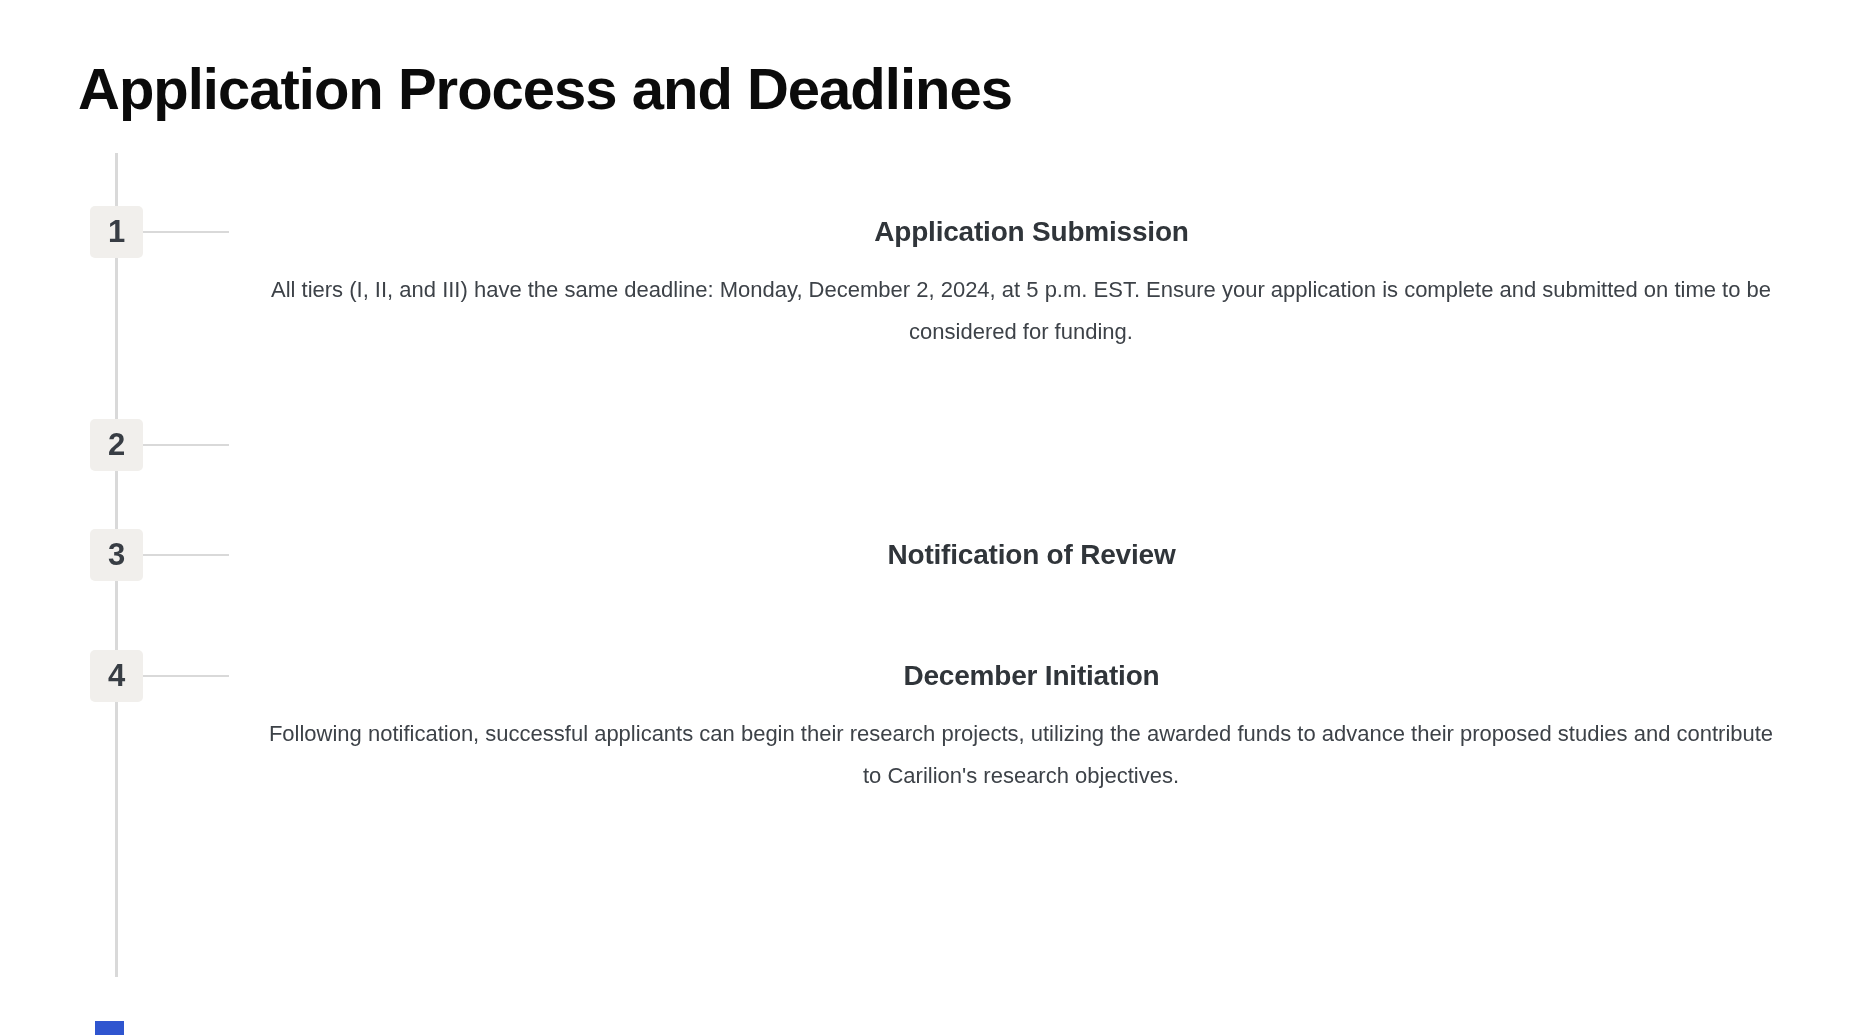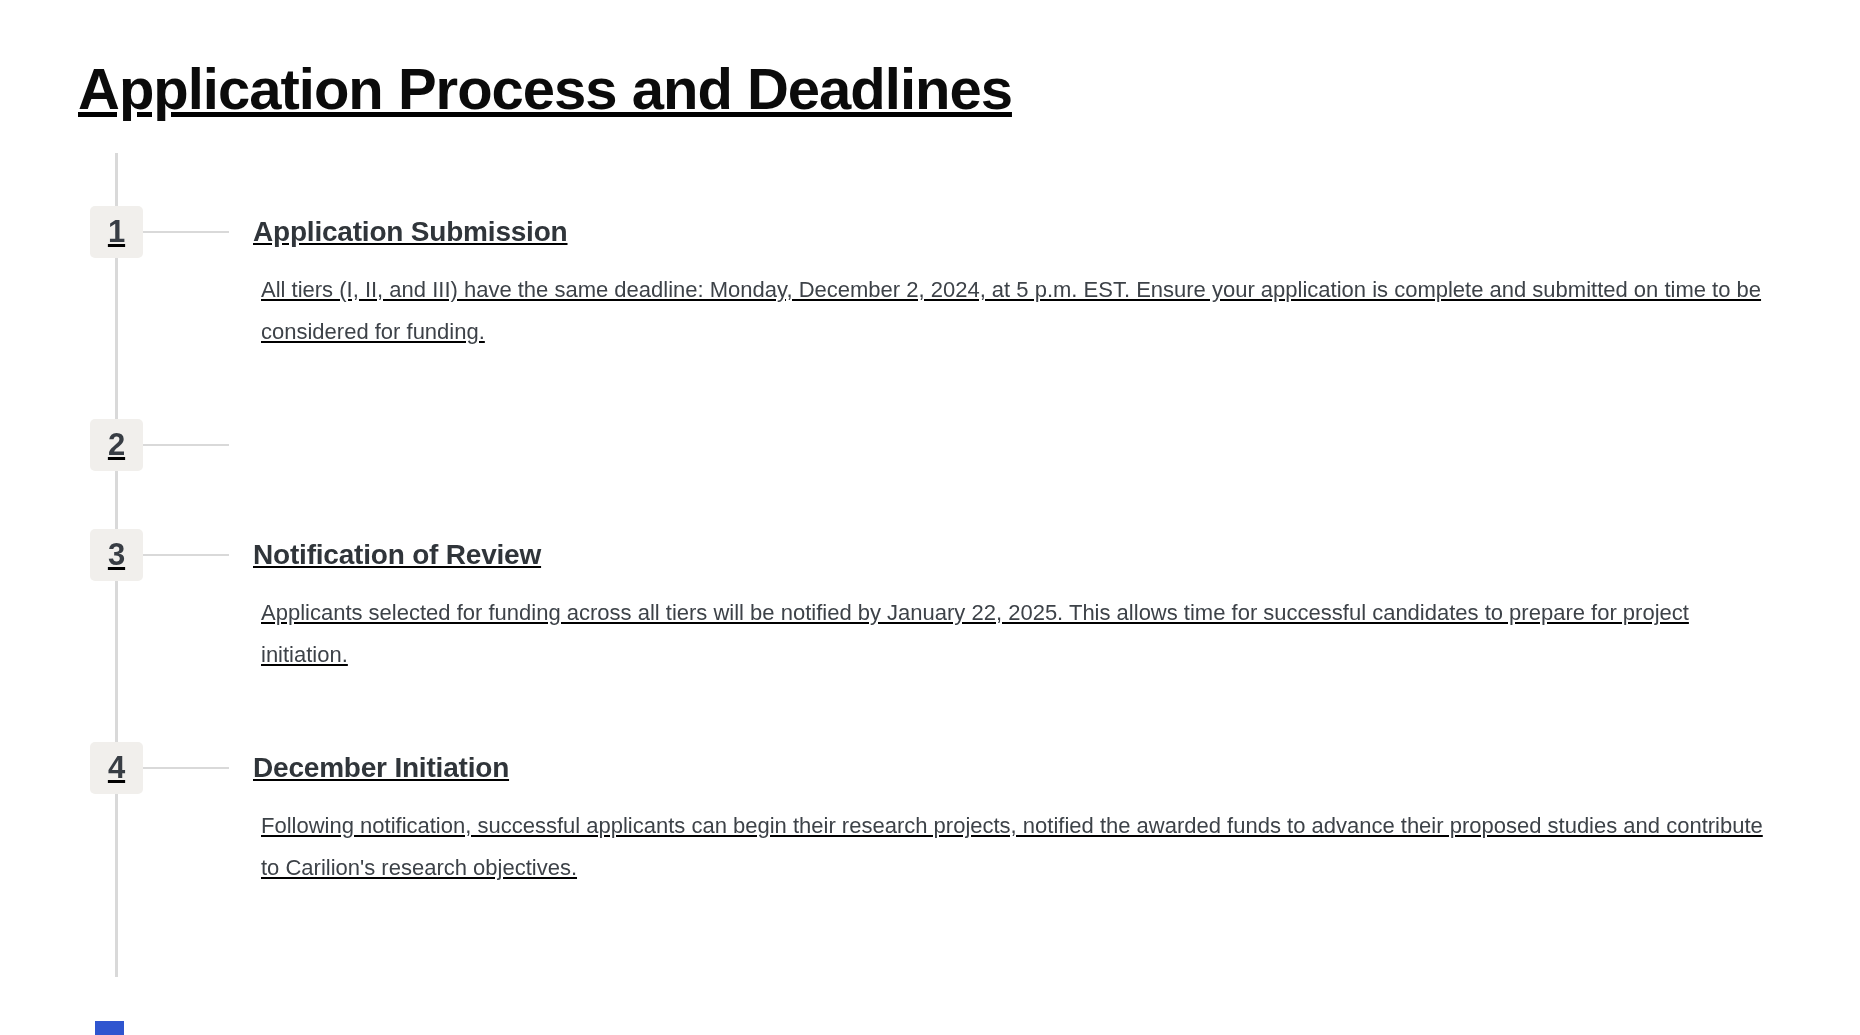--- a/index.html
+++ b/index.html
@@ -7,21 +7,20 @@
   body {
     width: 1860px;
     height: 1035px;
     background: #ffffff;
     position: relative;
     overflow: hidden;
     font-family: "Liberation Sans", sans-serif;
   }
   .page {
     padding: 56px 50px 0 78px;
-    text-decoration: underline;
   }
   .page-title {
     font-size: 58px;
     line-height: 1.15;
     font-weight: 700;
     color: #0b0b0b;
     letter-spacing: -1px;
     margin: 0 0 92px 0;
   }
   .timeline {
@@ -64,21 +63,21 @@
     z-index: 2;
   }
   .connector {
     position: absolute;
     left: 53px;
     top: 16px;
     width: 86px;
     height: 2px;
     background: #d9d9d9;
   }
-  .step-content { flex: 1 1 auto; }
+  .step-content { flex: 1 1 auto; text-align: center; }
   .step-title {
     font-size: 28px;
     font-weight: 700;
     color: #30353a;
     line-height: 34px;
     margin: 0 0 20px 0;
     letter-spacing: -0.2px;
   }
   .step-desc {
     font-size: 22px;
@@ -126,31 +125,30 @@
       </div>
     </div>
 
     <div class="step">
       <div class="num-col">
         <div class="num-box">3</div>
         <div class="connector"></div>
       </div>
       <div class="step-content">
         <h2 class="step-title">Notification of Review</h2>
-        <p class="step-desc">Applicants selected for funding across all tiers will be notified by January 22, 2025. This allows time for successful candidates to prepare for project initiation.</p>
       </div>
     </div>
 
     <div class="step">
       <div class="num-col">
         <div class="num-box">4</div>
         <div class="connector"></div>
       </div>
       <div class="step-content">
         <h2 class="step-title">December Initiation</h2>
-        <p class="step-desc">Following notification, successful applicants can begin their research projects, notified the awarded funds to advance their proposed studies and contribute to Carilion's research objectives.</p>
+        <p class="step-desc">Following notification, successful applicants can begin their research projects, utilizing the awarded funds to advance their proposed studies and contribute to Carilion's research objectives.</p>
       </div>
     </div>
 
   </div>
 </div>
 
 <div class="bottom-blue"></div>
 
 </body></html>

